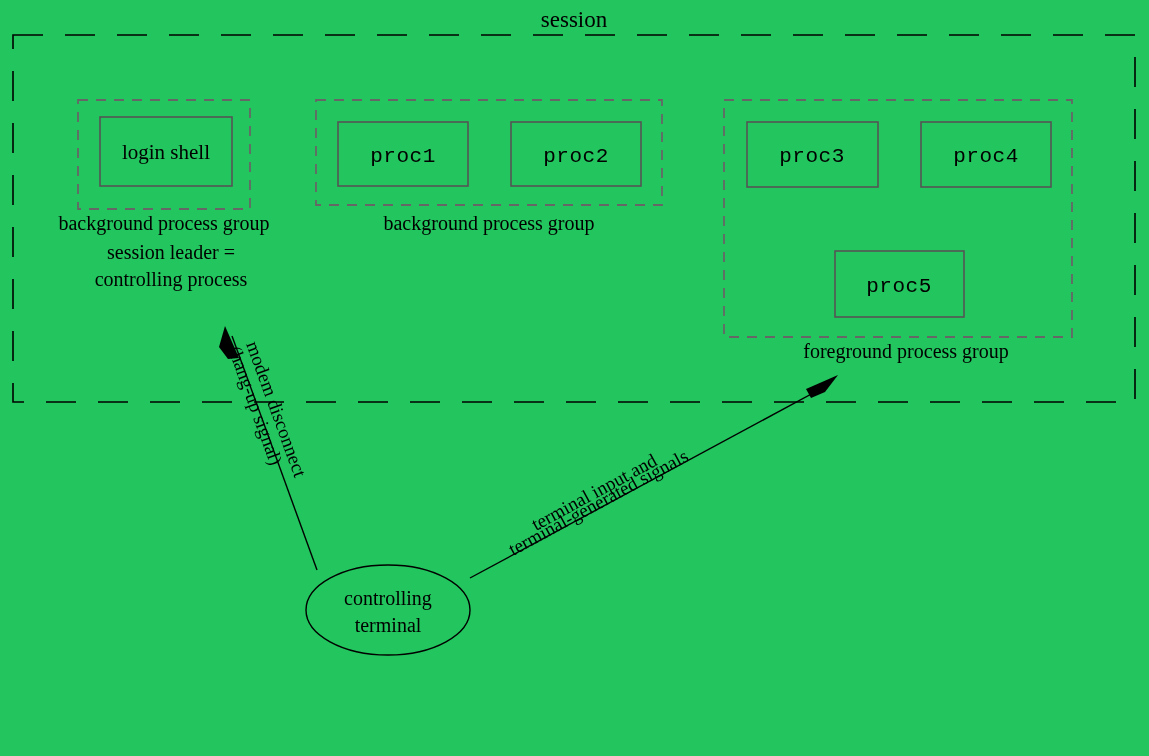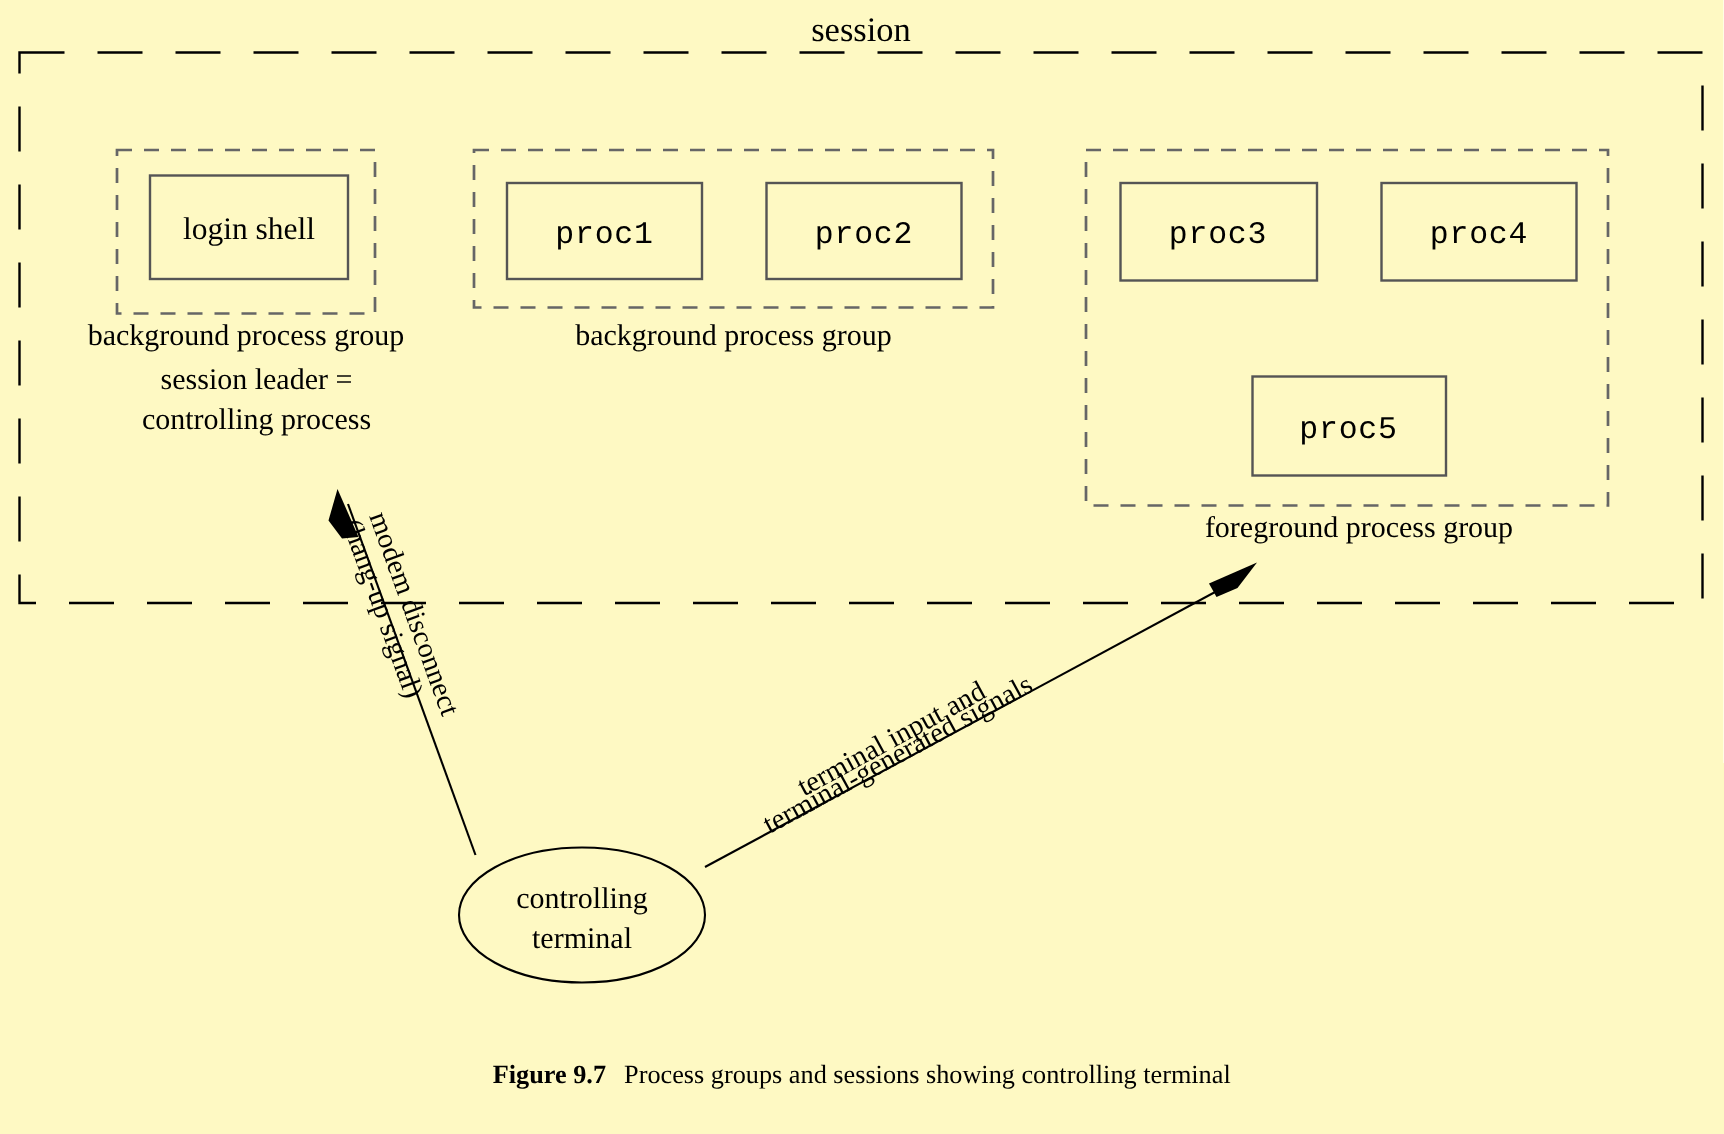--- a/index.html
+++ b/index.html
@@ -4,21 +4,21 @@
 <style>
   html, body {
     margin: 0;
     padding: 0;
     background: #ffffff;
   }
   #page {
     position: relative;
     width: 1149px;
     height: 756px;
-    background: #fef9c3;
+    background: #22c55e;
     overflow: hidden;
     font-family: "Liberation Serif", serif;
     color: #000000;
   }
   #diagram-svg {
     position: absolute;
     left: 0;
     top: 0;
     width: 1149px;
     height: 756px;
@@ -146,17 +146,14 @@
     <polygon class="arrow-head" points="838,375 806,389 811,398 825,392"></polygon>
     <text class="serif-txt arrow-label" x="0" y="0" text-anchor="start" transform="translate(536,531) rotate(-28.5)">terminal input and</text>
     <text class="serif-txt arrow-label" x="0" y="0" text-anchor="start" transform="translate(513,556) rotate(-28.5)">terminal-generated signals</text>
 
     <ellipse class="ellipse-shape" cx="388" cy="610" rx="82" ry="45"></ellipse>
     <text class="serif-txt ellipse-label" x="388" y="605" text-anchor="middle">controlling</text>
     <text class="serif-txt ellipse-label" x="388" y="632" text-anchor="middle">terminal</text>
 
   </svg>
 
-  <div class="caption-wrap">
-    <span class="caption-num">Figure 9.7</span><span class="caption-gap"></span><span>Process groups and sessions showing controlling terminal</span>
-  </div>
 
 </div>
 
 </body></html>

